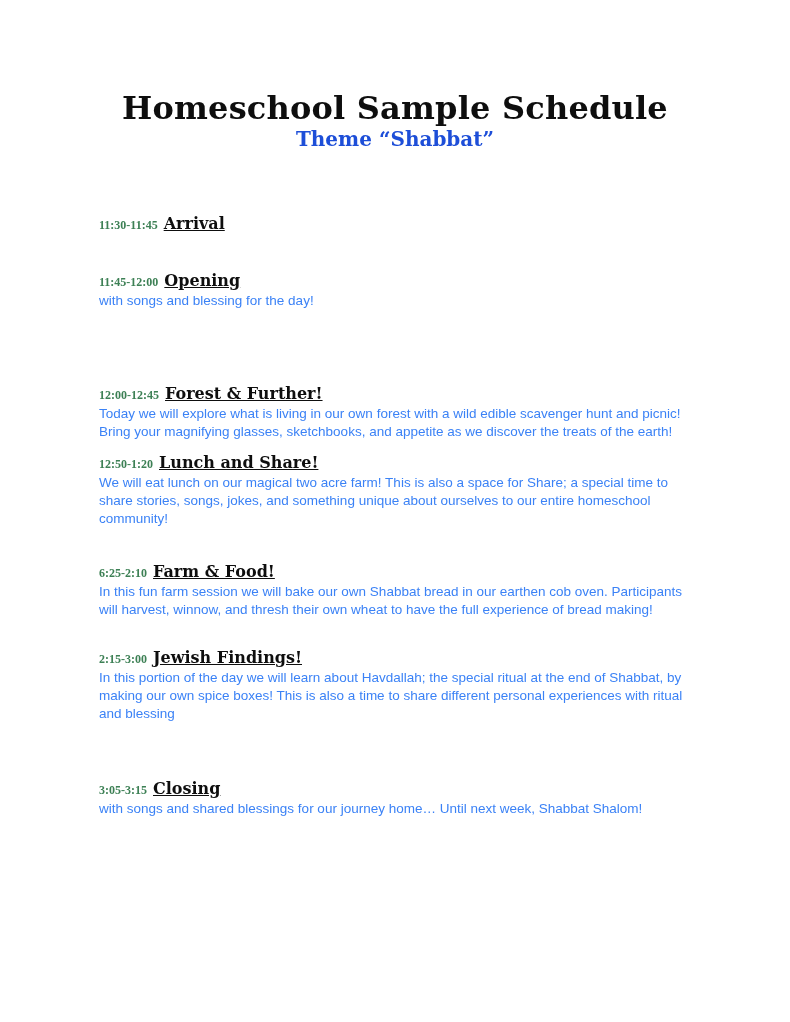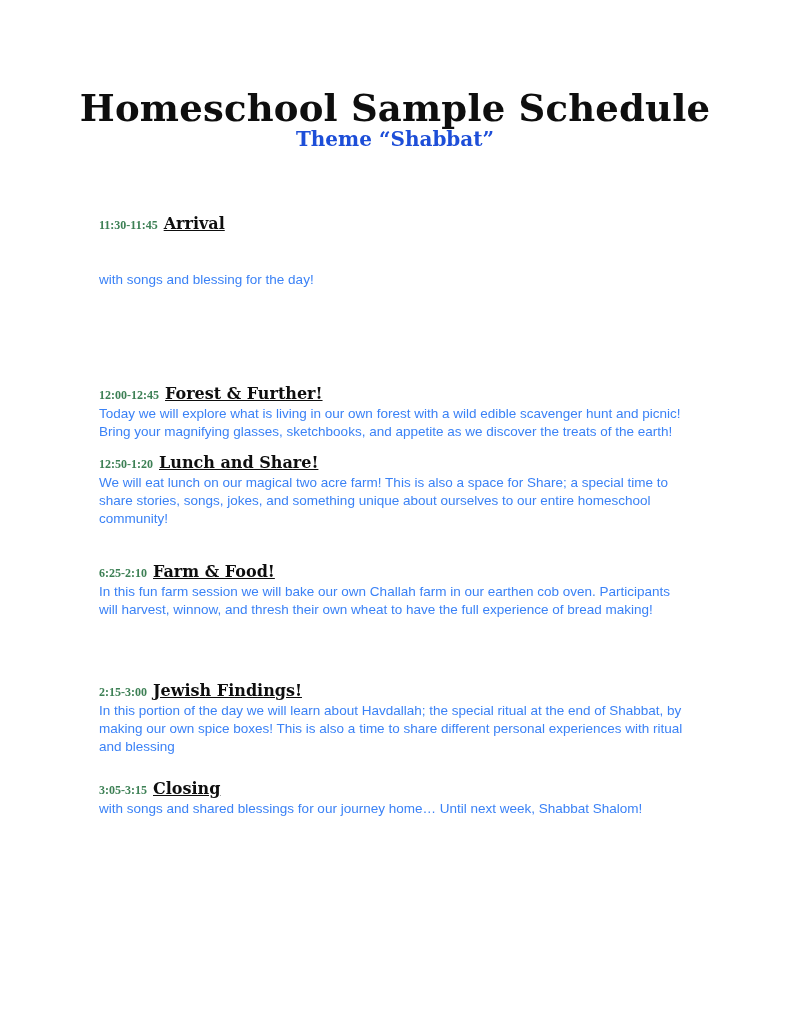--- a/index.html
+++ b/index.html
@@ -23,21 +23,21 @@
       height: 1022px;
     }
     .title {
       position: absolute;
       top: 88px;
       left: 0;
       width: 790px;
       text-align: center;
       font-family: "DejaVu Serif", "Liberation Serif", serif;
       font-weight: bold;
-      font-size: 37px;
+      font-size: 32px;
       letter-spacing: 0.2px;
       color: #0e0e0e;
       line-height: 40px;
     }
     .subtitle {
       position: absolute;
       top: 125px;
       left: 0;
       width: 790px;
       text-align: center;
@@ -87,20 +87,23 @@
   <div class="title">Homeschool Sample Schedule</div>
   <div class="subtitle">Theme “Shabbat”</div>
 
   <div class="entry" style="top:214px;">
     <div class="entry-head">
       <span class="time">11:30-11:45</span><span class="activity">Arrival</span>
     </div>
   </div>
 
   <div class="entry" style="top:271px;">
+    <div class="entry-head">
+      <span class="time">11:45-12:00</span><span class="activity">Opening</span>
+    </div>
     <p class="desc">with songs and blessing for the  day!</p>
   </div>
 
   <div class="entry" style="top:344px;margin-top:40px;">
     <div class="entry-head">
       <span class="time">12:00-12:45</span><span class="activity">Forest &amp;  Further!</span>
     </div>
     <p class="desc">Today we will explore what is living in our own forest with a wild edible scavenger hunt and picnic! Bring your magnifying glasses, sketchbooks, and appetite as we discover the treats of the  earth!</p>
   </div>
 
@@ -108,24 +111,24 @@
     <div class="entry-head">
       <span class="time">12:50-1:20</span><span class="activity">Lunch and  Share!</span>
     </div>
     <p class="desc">We will eat lunch on our magical two acre farm! This is also a space for Share; a special time to share stories, songs, jokes, and something unique about ourselves to our entire homeschool  community!</p>
   </div>
 
   <div class="entry" style="top:562px;">
     <div class="entry-head">
       <span class="time">6:25-2:10</span><span class="activity">Farm &amp;  Food!</span>
     </div>
-    <p class="desc">In this fun farm session we will bake our own Challah farm in our earthen cob oven. Participants will harvest, winnow, and thresh their own wheat to have the full experience of bread  making!</p>
+    <p class="desc">In this fun farm session we will bake our own Shabbat bread in our earthen cob oven. Participants will harvest, winnow, and thresh their own wheat to have the full experience of bread  making!</p>
   </div>
 
-  <div class="entry" style="top:681px;">
+  <div class="entry" style="top:648px;">
     <div class="entry-head">
       <span class="time">2:15-3:00</span><span class="activity">Jewish  Findings!</span>
     </div>
     <p class="desc">In this portion of the day we will learn about Havdallah; the special ritual at the end of Shabbat, by making our own spice boxes! This is also a time to share different personal experiences with ritual and  blessing</p>
   </div>
 
   <div class="entry" style="top:779px;">
     <div class="entry-head">
       <span class="time">3:05-3:15</span><span class="activity">Closing</span>
     </div>

